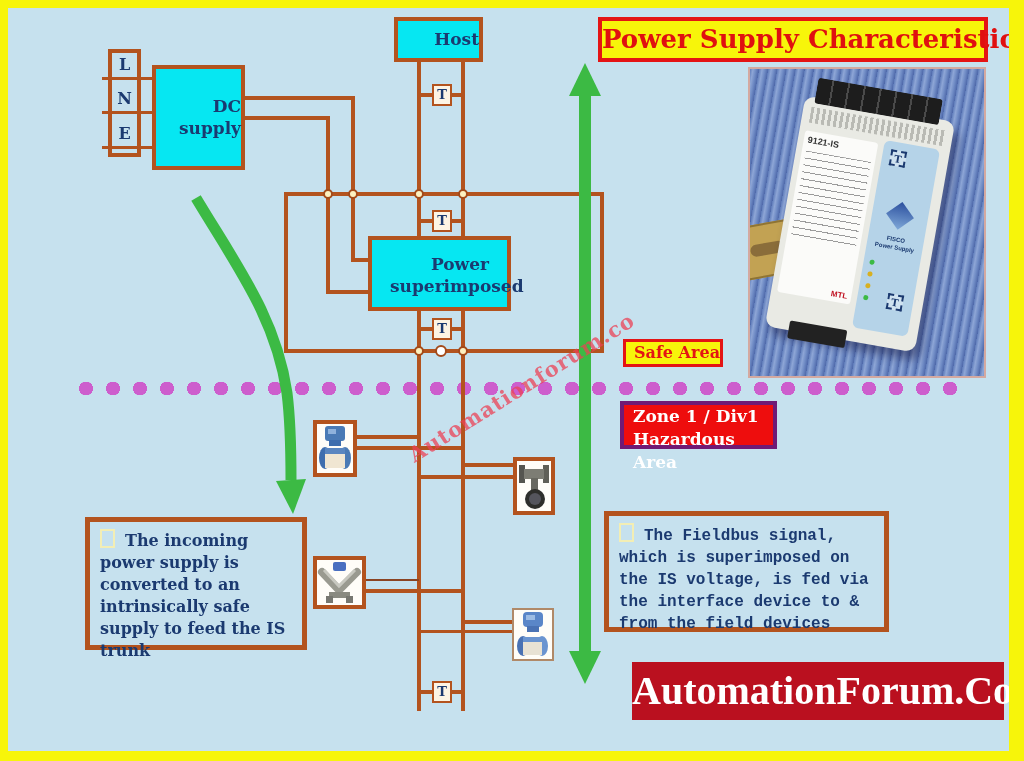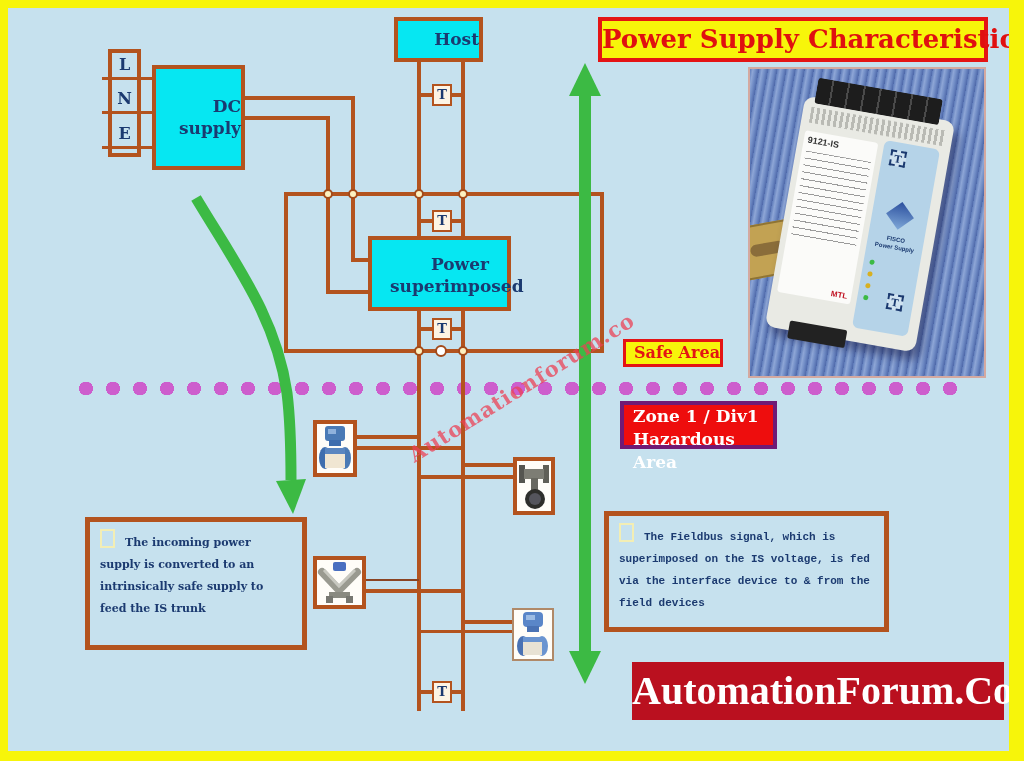--- a/index.html
+++ b/index.html
@@ -15,21 +15,21 @@
         box-sizing:border-box;color:#1b3a70;font-weight:bold;font-size:13px;line-height:17px;
         text-align:center;z-index:3;}
   .node{position:absolute;width:10px;height:10px;border-radius:50%;background:#fdf0c0;
         border:2px solid #a34a1a;box-sizing:border-box;z-index:3;}
   .lne{position:absolute;left:108px;top:49px;width:33px;height:108px;border:4px solid #b3531e;
        box-sizing:border-box;z-index:2;}
   .lne-letter{position:absolute;left:108px;width:33px;text-align:center;color:#1b3a70;
               font-weight:bold;font-size:16px;z-index:3;}
   .labelbox{position:absolute;box-sizing:border-box;font-weight:bold;z-index:4;}
   .note{position:absolute;box-sizing:border-box;border:5px solid #b3531e;color:#1b3a70;
-        font-weight:bold;font-size:11px;line-height:22px;padding:7px 10px;z-index:6;}
+        font-weight:bold;font-size:16px;line-height:22px;padding:7px 10px;z-index:6;}
   .bullet{display:inline-block;width:11px;height:15px;border:2px solid #f3eeb4;
           margin-right:10px;vertical-align:-2px;}
   .devbox{position:absolute;background:#fffdf8;border:4px solid #b3531e;box-sizing:border-box;z-index:3;}
   .dots{position:absolute;left:78px;top:381px;width:890px;height:15px;z-index:1;
         background-image:radial-gradient(circle 7px at 8px 50%, #cd5ecd 98%, rgba(0,0,0,0));
         background-size:27px 15px;background-repeat:repeat-x;}
   .overlay{position:absolute;left:0;top:0;z-index:5;pointer-events:none;}
   .watermark{position:absolute;left:404px;top:446px;transform:rotate(-32deg);transform-origin:0 0;
              color:rgba(235,65,85,0.75);font-weight:bold;font-size:21px;letter-spacing:1px;
              z-index:7;white-space:nowrap;pointer-events:none;}

